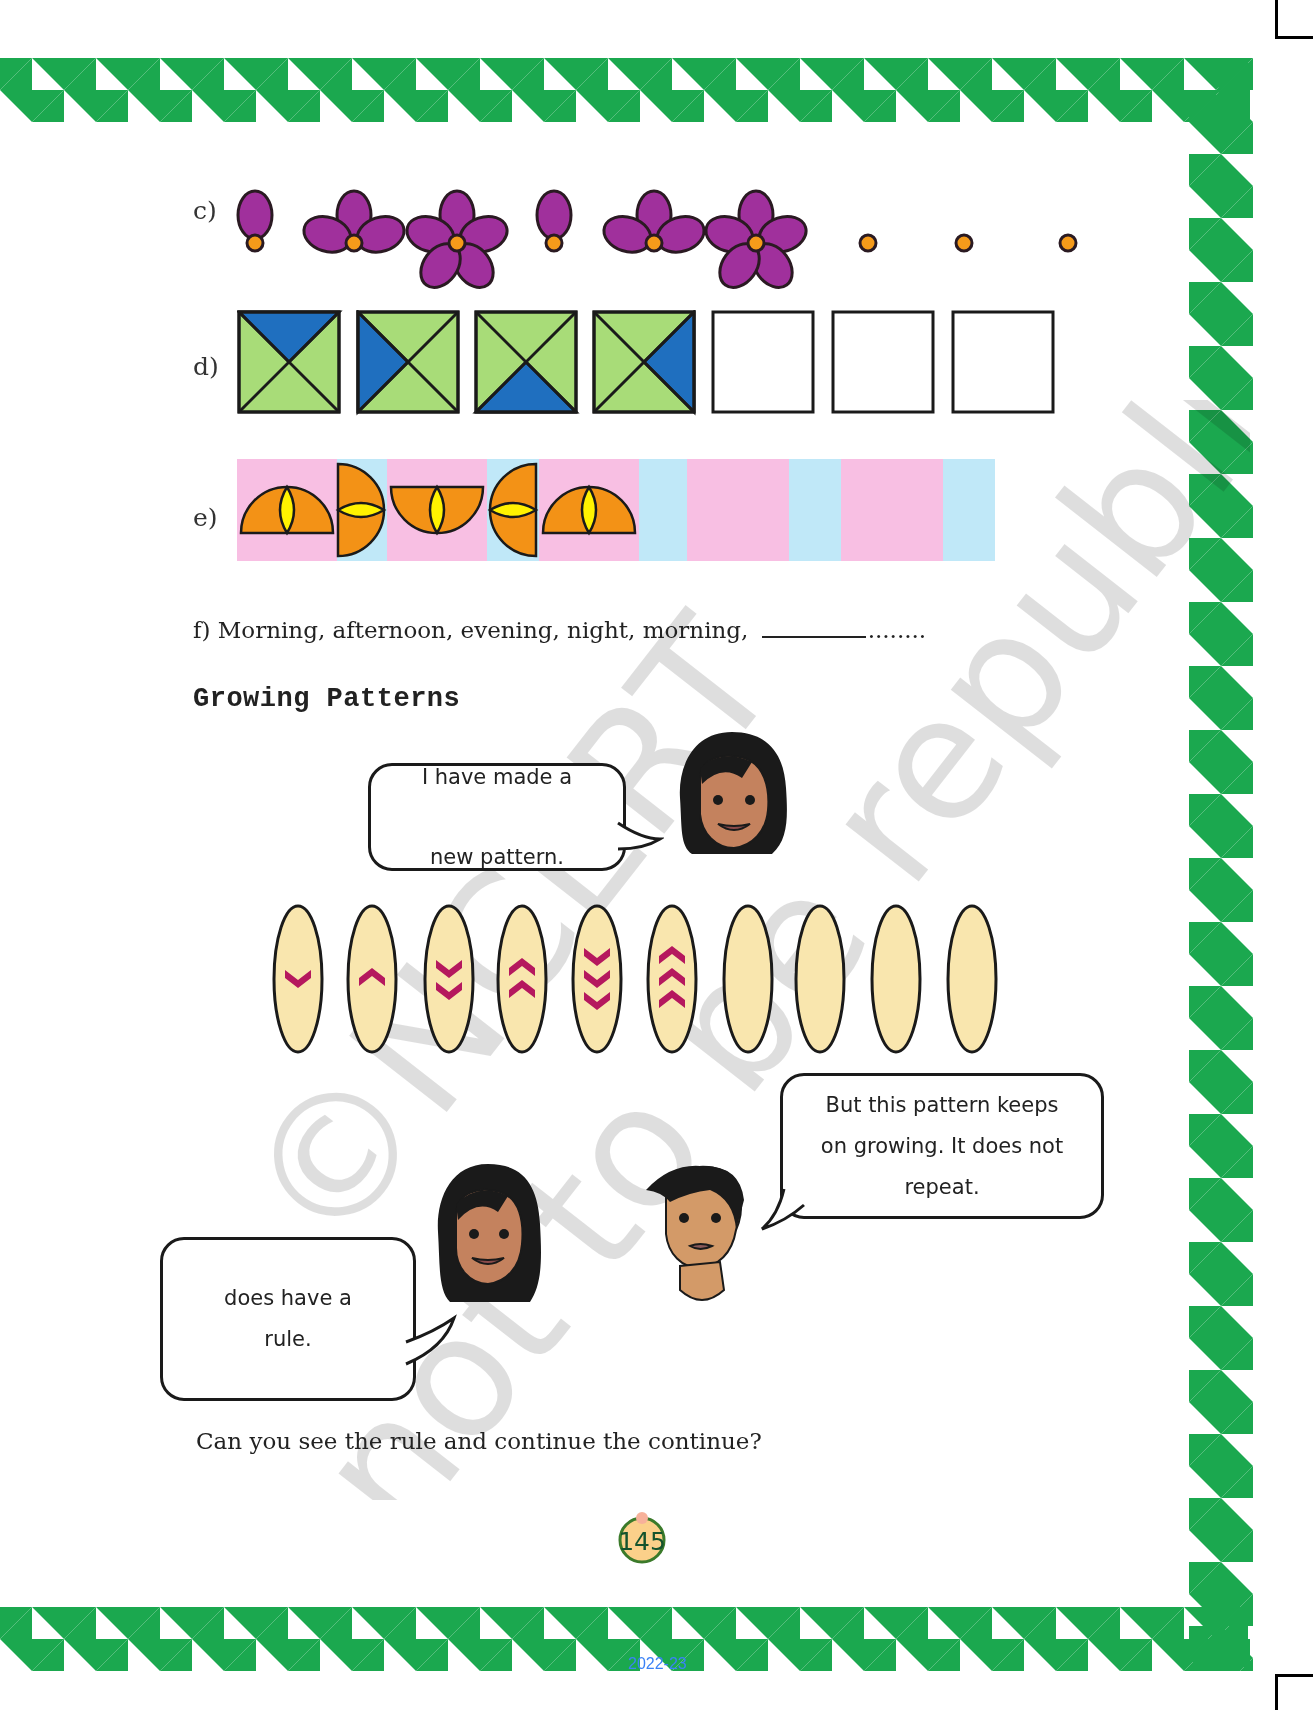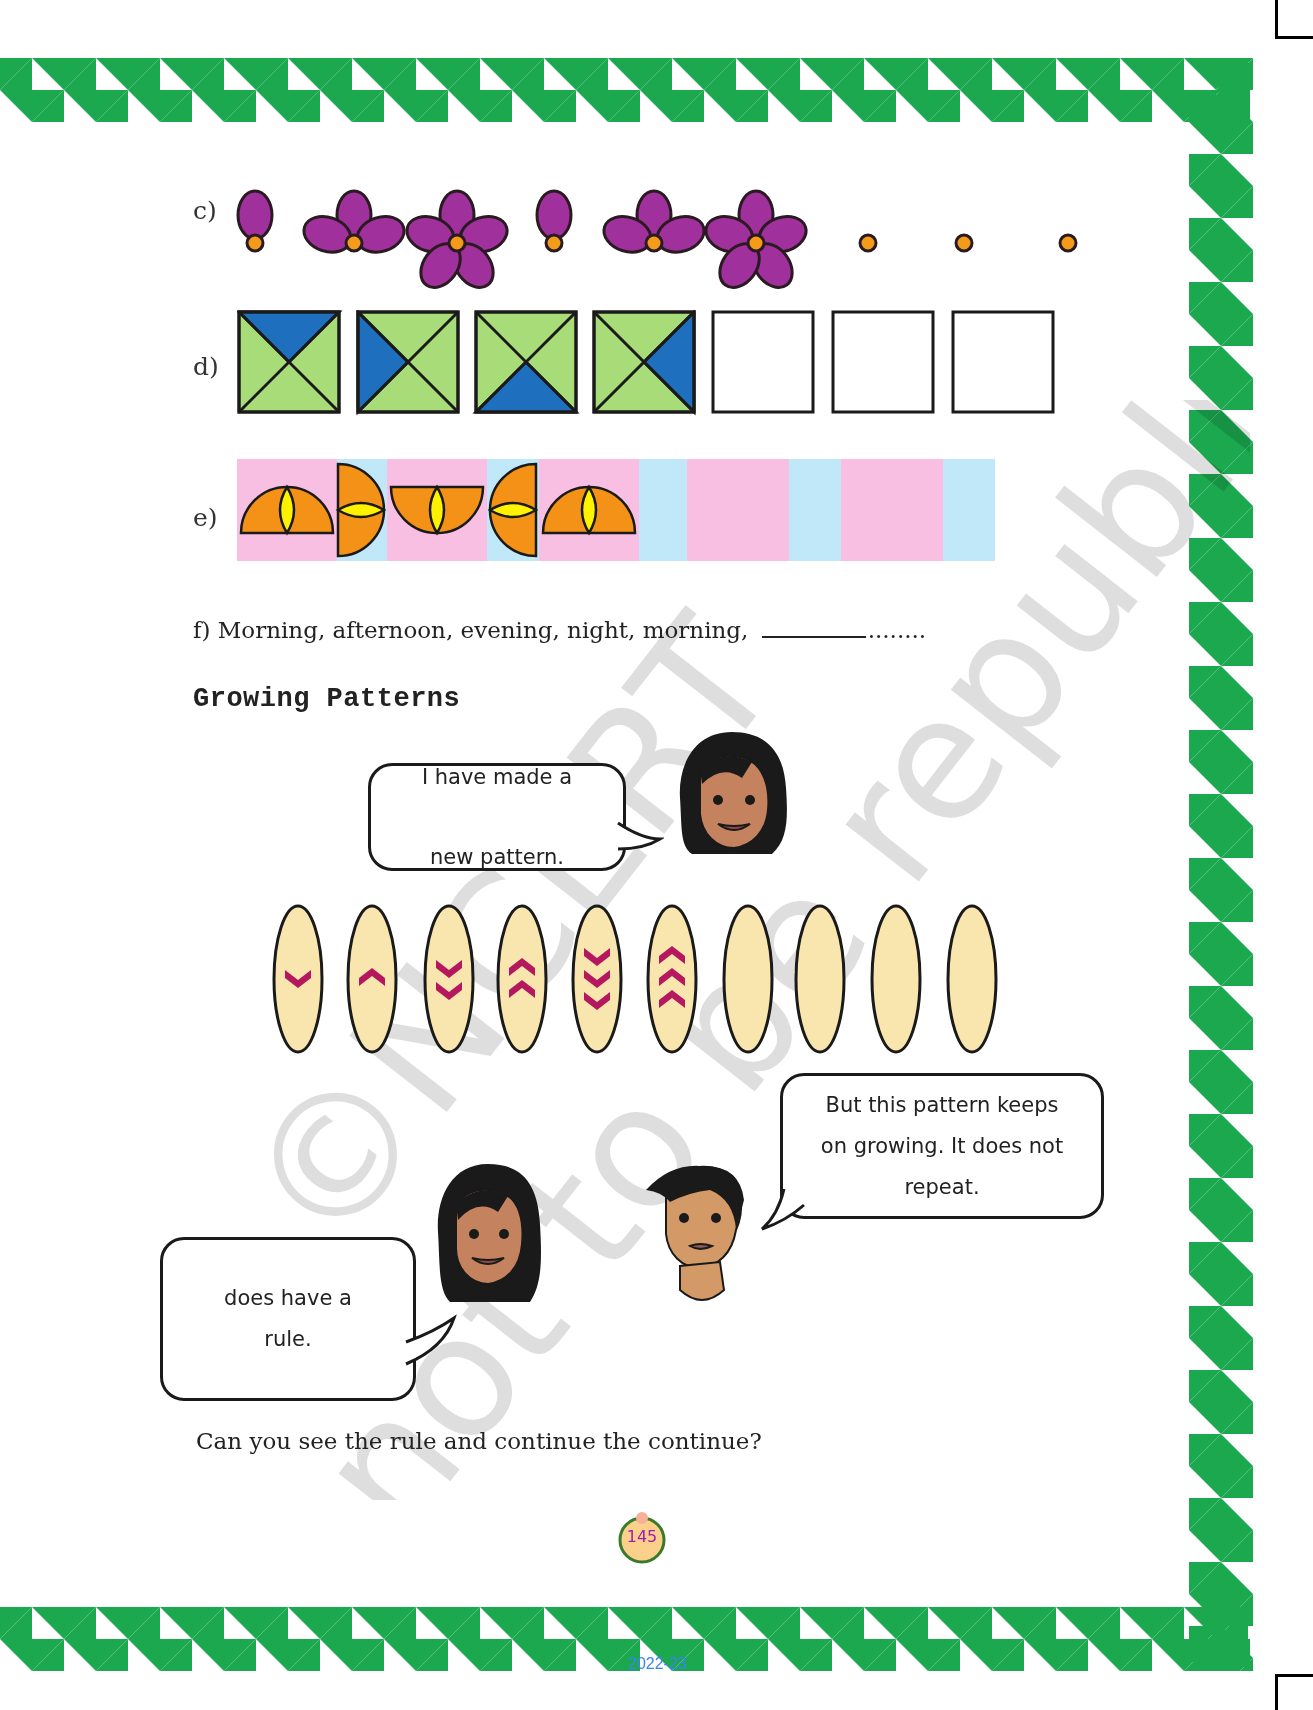--- a/index.html
+++ b/index.html
@@ -12,21 +12,21 @@
   .crop-top{left:1275px;top:0;border-width:0 0 3px 3px;}
   .crop-bottom{left:1275px;top:1674px;border-width:3px 0 0 3px;}
   .qlabel{font-family:"DejaVu Serif",serif;font-size:25px;color:#333;}
   .row-svg{overflow:visible;}
   .sentence{font-family:"DejaVu Serif",serif;font-size:23px;color:#222;white-space:nowrap;}
   .blank{display:inline-block;width:104px;border-bottom:2px solid #222;margin:0 2px 0 6px;vertical-align:baseline;height:1px;}
   .heading{font-family:Liberation Mono, monospace;font-weight:bold;font-size:27px;color:#222;letter-spacing:0.5px;}
   .bubble{position:absolute;border:3px solid #1a1a1a;border-radius:24px;background:#fff;font-family:"DejaVu Sans",sans-serif;font-size:21px;color:#222;text-align:center;line-height:41px;display:flex;flex-direction:column;justify-content:center;}
   .watermark{left:100px;top:400px;width:1150px;height:1100px;pointer-events:none;}
   .footer-year{left:628px;top:1655px;font-family:"Liberation Sans",sans-serif;font-size:16px;color:#3b82f6;}
-  .page-num{font-family:"DejaVu Sans",sans-serif;font-size:16px;color:#a21caf;}
+  .page-num{font-family:"DejaVu Sans",sans-serif;font-size:25px;color:#14532d;}
 </style>
 </head>
 <body>
 
 <svg class="abs border-top" viewBox="0 0 1250 64" preserveAspectRatio="none">
   <defs>
     <pattern id="tri-h" x="0" y="0" width="64" height="64" patternUnits="userSpaceOnUse">
       <polygon points="0,0 32,0 0,32" fill="#1ba84f"></polygon>
       <polygon points="32,0 64,0 64,32" fill="#1ba84f"></polygon>
       <polygon points="32,0 32,32 0,32" fill="#1ba84f"></polygon>

